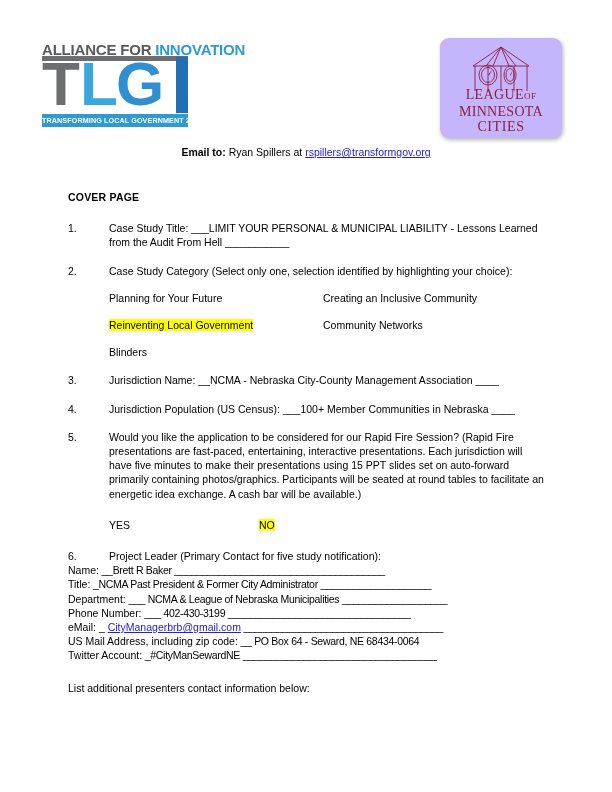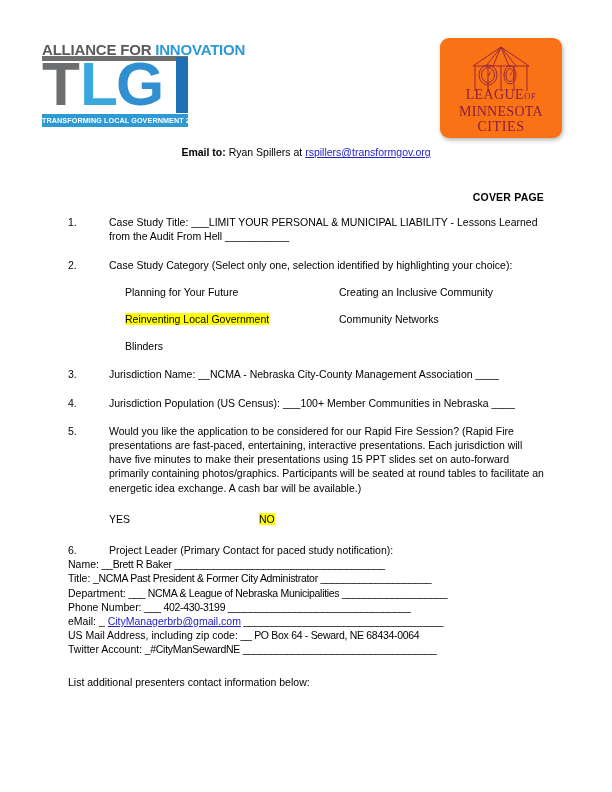--- a/index.html
+++ b/index.html
@@ -109,21 +109,21 @@
   }
   .hc-line3 b { font-weight: bold; }
 
   
   .lmc-logo {
     position: absolute;
     left: 440px;
     top: 38px;
     width: 122px;
     height: 100px;
-    background: #f97316;
+    background: #c4b5fd;
     border-radius: 9px;
     box-shadow: 1px 2px 4px rgba(0,0,0,0.30);
   }
   .lmc-tower { position: absolute; left: 26px; top: 7px; }
   .lmc-text {
     position: absolute;
     left: 0;
     right: 0;
     top: 49px;
     text-align: center;
@@ -155,41 +155,40 @@
   
   .doc-body {
     position: absolute;
     left: 68px;
     top: 190px;
     width: 476px;
     font-size: 10.5px;
     line-height: 14.2px;
   }
   .cover-title {
-    text-align: right;
+    text-align: left;
     font-weight: bold;
     font-size: 10.5px;
     letter-spacing: 0.2px;
-    margin-bottom: 11px;
+    margin-bottom: 17px;
   }
   .q {
     display: flex;
     margin-bottom: 14px;
   }
   .q-num {
     width: 41px;
     flex: 0 0 41px;
   }
   .q-body { flex: 1 1 auto; }
   .q-tight { margin-bottom: 0; }
 
   .cat-row {
     display: flex;
     margin-top: 13px;
-    margin-left: 16px;
   }
   .cat-col-a { width: 214px; flex: 0 0 214px; }
   .cat-col-b { flex: 1 1 auto; }
   .hl-yellow {
     background: #ffff00;
     text-align: center;
   }
 
   .yesno {
     display: flex;
@@ -308,21 +307,21 @@
   </div>
 
   <div class="yesno">
     <div class="yesno-yes"><span>YES</span></div>
     <div><span class="hl-yellow">NO</span></div>
   </div>
 
   <div class="contact-block">
     <div class="q6-head">
       <div class="q-num">6.</div>
-      <div class="q-body">Project Leader (Primary Contact for paced study notification):</div>
+      <div class="q-body">Project Leader (Primary Contact for five study notification):</div>
     </div>
 
     <div class="cline"><span>Name:</span><span class="ul">  __Brett R Baker ______________________________________</span></div>
 
     <div class="cline"><span>Title:</span><span class="ul"> _NCMA Past President &amp; Former City Administrator ____________________</span></div>
 
     <div class="cline"><span>Department:</span><span class="ul"> ___  NCMA &amp; League of Nebraska Municipalities ___________________</span></div>
 
     <div class="cline"><span>Phone Number:</span><span class="ul"> ___  402-430-3199 _________________________________</span></div>
 

